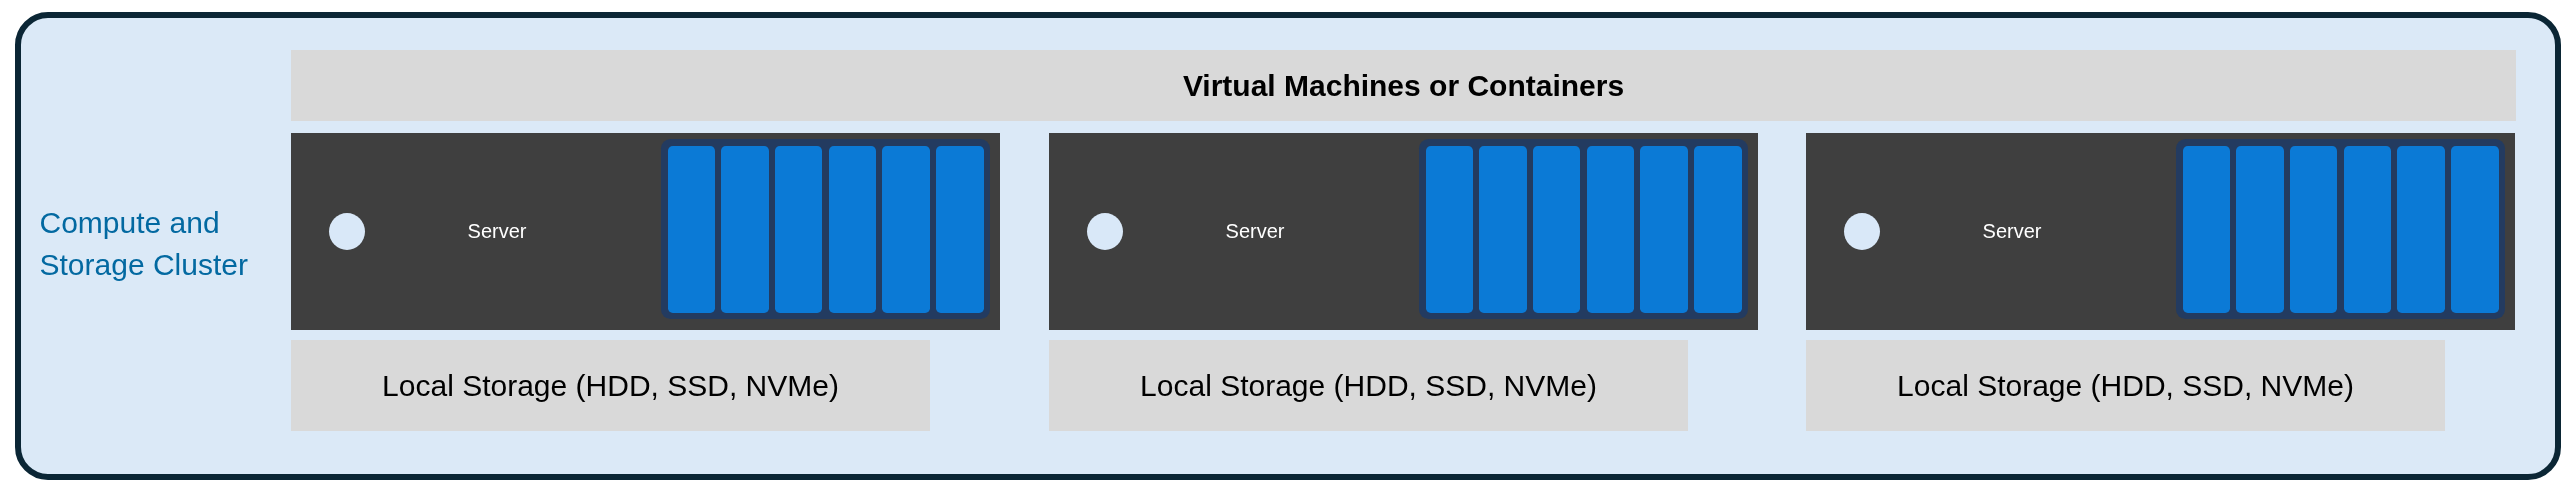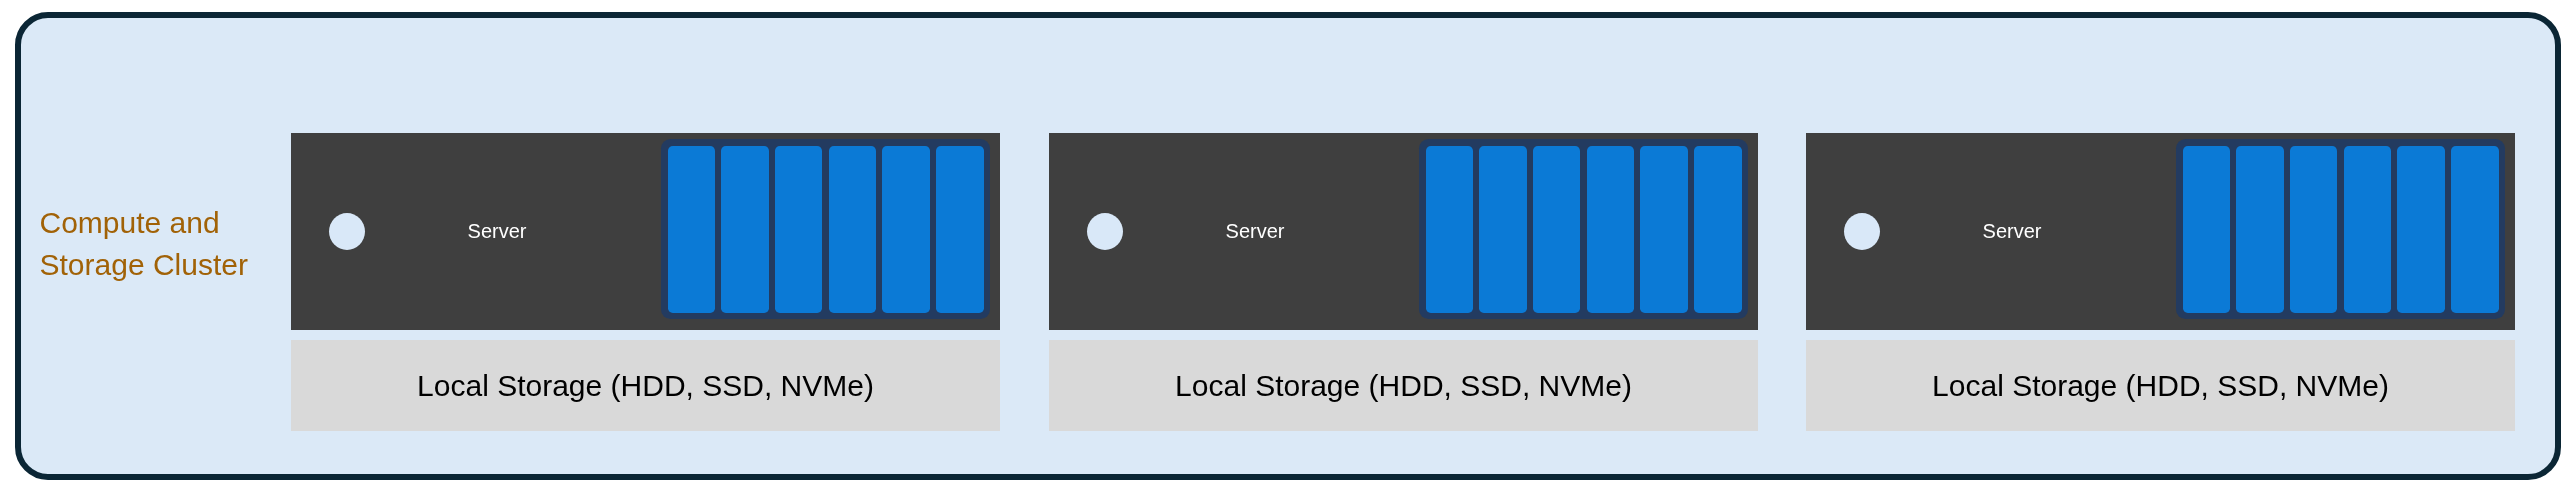--- a/index.html
+++ b/index.html
@@ -27,21 +27,21 @@
     border-radius: 33px;
   }
   
   .cluster-label {
     position: absolute;
     left: 18.5px;
     top: 184px;
     width: 261px;
     font-size: 30px;
     line-height: 42px;
-    color: #a16207;
+    color: #0369a1;
   }
   .vm-header {
     position: absolute;
     left: 270px;
     top: 32px;
     width: 2225px;
     height: 71px;
     background: #d9d9d9;
     display: flex;
     align-items: center;
@@ -104,39 +104,42 @@
   }
   .disk-bar {
     flex: 1 1 0;
     background: #0b7ad6;
     border-radius: 4.8px;
   }
   .storage-band {
     position: absolute;
     left: 0;
     top: 322px;
-    width: 709px;
+    width: 639px;
     height: 91px;
     background: #d9d9d9;
     display: flex;
     align-items: center;
     justify-content: center;
     font-size: 30px;
     color: #000000;
     white-space: nowrap;
   }
 </style>
 </head>
 <body>
 
 <div class="canvas">
   <div class="cluster-box">
 
     <div class="cluster-label">Compute and Storage Cluster</div>
 
+    <div class="vm-header">
+      <span>Virtual Machines or Containers</span>
+    </div>
 
     <div class="node-col c1">
       <div class="server-box">
         <span class="power-light"></span>
         <span class="server-label">Server</span>
         <div class="disk-array">
           <div class="disk-bar"></div>
           <div class="disk-bar"></div>
           <div class="disk-bar"></div>
           <div class="disk-bar"></div>

